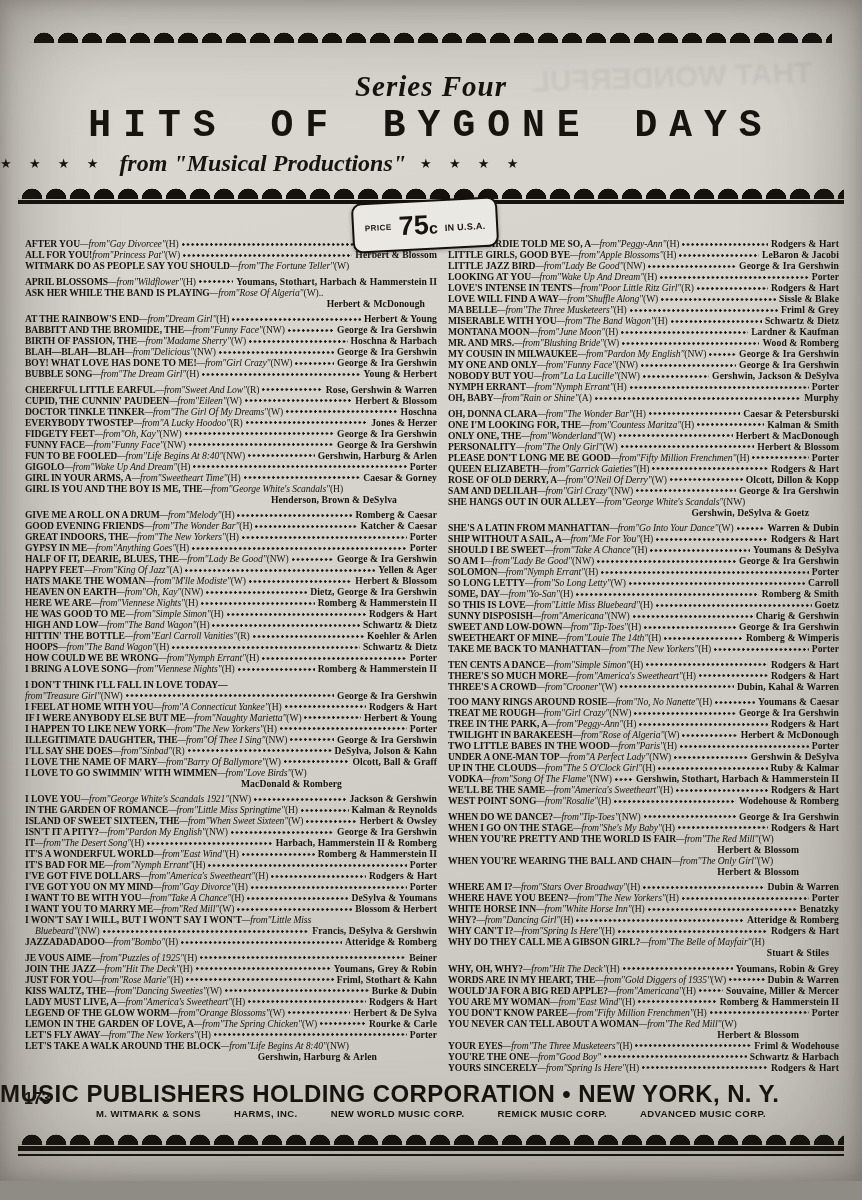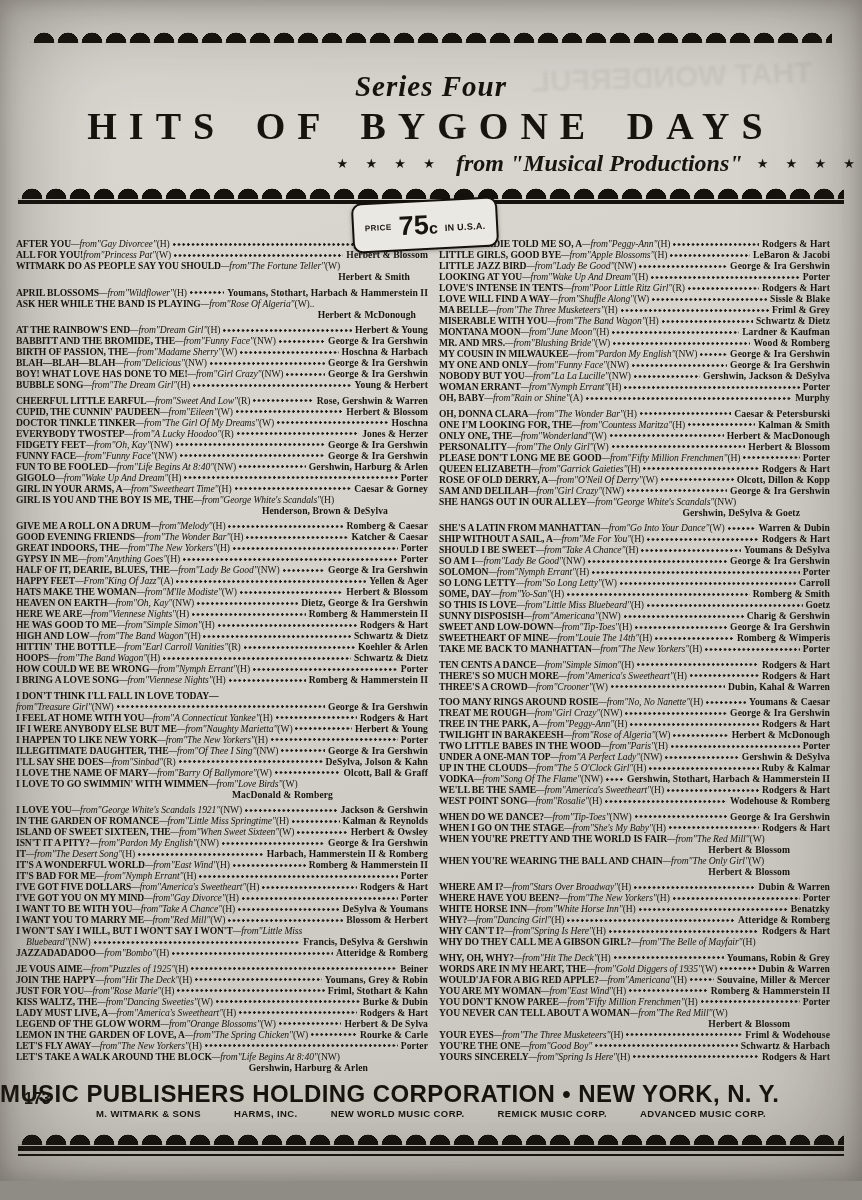--- a/index.html
+++ b/index.html
@@ -15,41 +15,41 @@
   .midrule{position:absolute;left:18px;right:18px;top:186px;}
   .midrule .bar{height:4px;background:#15120e;margin-top:1px;}
   .bottomrule{position:absolute;left:18px;right:18px;top:1132px;}
   .bottomrule .bar{height:5px;background:#15120e;margin-top:1px;}
   .bottomrule .thin{height:2px;background:#15120e;margin-top:3px;}
   
   .series{position:absolute;top:70px;left:0;width:100%;text-align:center;
     font-style:italic;font-weight:700;font-size:29px;letter-spacing:1px;
     font-family:"Liberation Serif",serif;}
   .title{position:absolute;top:104px;left:0;width:100%;margin:0;text-align:center;
-    font-family:Liberation Serif, serif;font-weight:900;font-size:38px;
+    font-family:Liberation Mono, monospace;font-weight:900;font-size:38px;
     letter-spacing:12px;word-spacing:8px;white-space:nowrap;}
-  .subtitle{position:absolute;top:150px;left:0;width:100%;text-align:right;white-space:nowrap;}
+  .subtitle{position:absolute;top:150px;left:0;width:100%;text-align:left;white-space:nowrap;}
   .subtitle .stars{font-size:13px;letter-spacing:7px;vertical-align:3px;}
   .subtitle .sub-script{font-style:italic;font-weight:700;font-size:24px;margin:0 10px;
     font-family:"Liberation Serif",serif;}
   
   .ghost{position:absolute;top:60px;right:25px;width:330px;text-align:center;z-index:0;
     transform:scaleX(-1) rotate(2deg);font-family:"Liberation Sans",sans-serif;
     font-weight:900;font-size:30px;color:rgba(30,25,20,.06);filter:blur(1.2px);}
   
   .stamp{position:absolute;left:352px;top:200px;width:142px;height:46px;z-index:20;
     background:#eae8e2;border:2.5px solid #14110d;border-radius:10px;
     transform:rotate(-3deg);display:flex;align-items:center;justify-content:center;gap:7px;
     box-shadow:0 1px 4px rgba(0,0,0,.3);font-family:"Liberation Sans",sans-serif;}
   .st-label{font-size:8px;font-weight:700;letter-spacing:.5px;}
   .st-price{font-size:27px;font-weight:700;line-height:1;}
   .st-unit{font-size:16px;font-weight:700;}
   .st-region{font-size:9px;font-weight:700;letter-spacing:.3px;margin-top:8px;}
   
-  .columns{position:absolute;left:16px;top:238px;width:814px;display:flex;gap:11px;z-index:5;}
+  .columns{position:absolute;left:25px;top:238px;width:814px;display:flex;gap:11px;z-index:5;}
   .col{overflow:hidden;}
   .col.left{width:412px;}
   .col.right{width:391px;}
   .group{margin-bottom:4.5px;}
   .line{display:flex;align-items:baseline;white-space:nowrap;height:11px;line-height:11px;
     font-size:9.6px;letter-spacing:-0.1px;overflow:hidden;}
   .line .t{font-weight:700;flex-shrink:0;}
   .line .c{font-style:italic;flex-shrink:0;}
   .line .s{font-style:italic;flex-shrink:0;}
   .line .k{flex-shrink:0;}
@@ -116,23 +116,20 @@
             <span class="k"> (W)</span>
             <span class="dots"></span>
             <span class="a">Herbert &amp; Blossom</span>
           </div>
           <div class="line">
             <span class="t">WITMARK DO AS PEOPLE SAY YOU SHOULD</span>
             <span class="c">—from </span>
             <span class="s">"The Fortune Teller"</span>
             <span class="k"> (W)</span>
           </div>
-          <div class="line wrap" style="padding-right: 18px;">
-            <span class="a">Herbert &amp; Smith</span>
-          </div>
         </div>
         <div class="group">
           <div class="line">
             <span class="t">APRIL BLOSSOMS</span>
             <span class="c">—from </span>
             <span class="s">"Wildflower"</span>
             <span class="k"> (H)</span>
             <span class="dots"></span>
             <span class="a">Youmans, Stothart, Harbach &amp; Hammerstein II</span>
           </div>
@@ -583,21 +580,21 @@
         <div class="group">
           <div class="line">
             <span class="t">JE VOUS AIME</span>
             <span class="c">—from </span>
             <span class="s">"Puzzles of 1925"</span>
             <span class="k"> (H)</span>
             <span class="dots"></span>
             <span class="a">Beiner</span>
           </div>
           <div class="line">
-            <span class="t">JOIN THE HAPPY</span>
+            <span class="t">JOIN THE JAZZ</span>
             <span class="c">—from </span>
             <span class="s">"Hit The Deck"</span>
             <span class="k"> (H)</span>
             <span class="dots"></span>
             <span class="a">Youmans, Grey &amp; Robin</span>
           </div>
           <div class="line">
             <span class="t">JUST FOR YOU</span>
             <span class="c">—from </span>
             <span class="s">"Rose Marie"</span>
@@ -756,21 +753,21 @@
           </div>
           <div class="line">
             <span class="t">NOBODY BUT YOU</span>
             <span class="c">—from </span>
             <span class="s">"La La Lucille"</span>
             <span class="k"> (NW)</span>
             <span class="dots"></span>
             <span class="a">Gershwin, Jackson &amp; DeSylva</span>
           </div>
           <div class="line">
-            <span class="t">WOMAN ERRANT</span>
+            <span class="t">NYMPH ERRANT</span>
             <span class="c">—from </span>
             <span class="s">"Nymph Errant"</span>
             <span class="k"> (H)</span>
             <span class="dots"></span>
             <span class="a">Porter</span>
           </div>
           <div class="line">
             <span class="t">OH, BABY</span>
             <span class="c">—from </span>
             <span class="s">"Rain or Shine"</span>
@@ -1135,20 +1132,23 @@
             <span class="s">"Spring Is Here"</span>
             <span class="k"> (H)</span>
             <span class="dots"></span>
             <span class="a">Rodgers &amp; Hart</span>
           </div>
           <div class="line">
             <span class="t">WHY DO THEY CALL ME A GIBSON GIRL?</span>
             <span class="c">—from </span>
             <span class="s">"The Belle of Mayfair"</span>
             <span class="k"> (H)</span>
+          </div>
+          <div class="line wrap" style="padding-right: 10px;">
+            <span class="a">Stuart &amp; Stiles</span>
           </div>
         </div>
         <div class="group">
           <div class="line">
             <span class="t">WHY, OH, WHY?</span>
             <span class="c">—from </span>
             <span class="s">"Hit The Deck"</span>
             <span class="k"> (H)</span>
             <span class="dots"></span>
             <span class="a">Youmans, Robin &amp; Grey</span>

